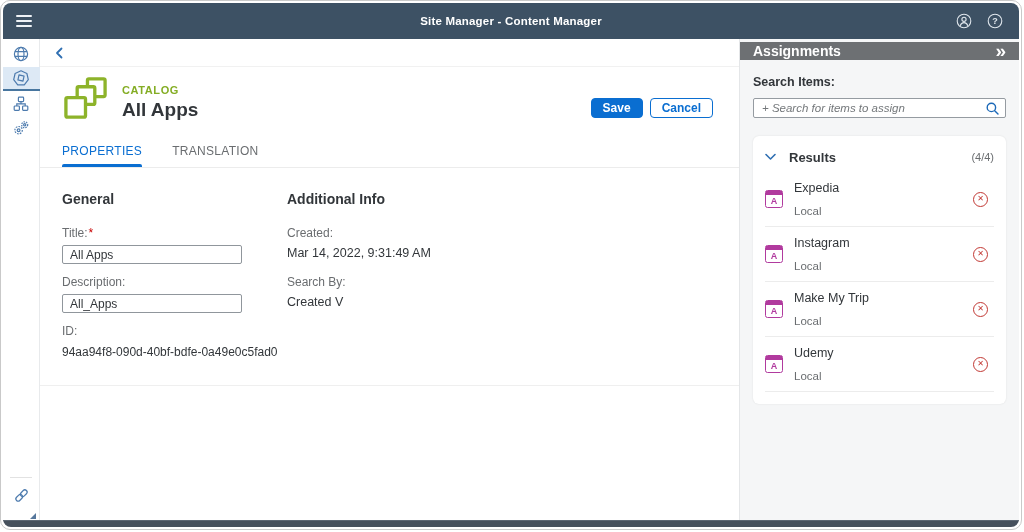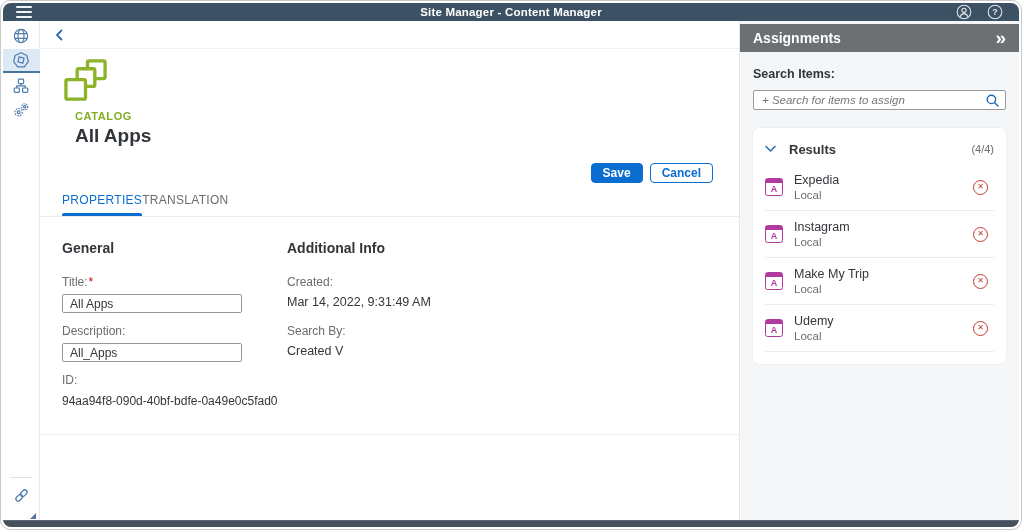--- a/index.html
+++ b/index.html
@@ -1,21 +1,21 @@
 <!DOCTYPE html>
 <html><head>
 <meta charset="utf-8">
 <style>
   * { margin:0; padding:0; box-sizing:border-box; }
   html,body { width:1024px; height:532px; background:#fff; font-family:"Liberation Sans", sans-serif; }
   .frame { width:1022px; height:530px; border:1px solid #c9c9c9; border-radius:10px; padding:2px; background:#fff; overflow:hidden; }
   .window { width:100%; height:100%; display:flex; flex-direction:column; border-radius:8px; overflow:hidden; background:#fff; }
 
   
-  .topbar { height:18px; background:#3d5164; display:flex; align-items:center; position:relative; flex:0 0 auto;gap:28px; }
+  .topbar { height:36px; background:#3d5164; display:flex; align-items:center; position:relative; flex:0 0 auto;gap:28px; }
   .hamburger { margin-left:13px; width:16px; cursor:pointer; }
   .hamburger span { display:block; height:2px; background:#eef2f6; border-radius:1px; margin:3px 0; }
   .shell-title { position:absolute; left:0; right:0; text-align:center; color:#fff; font-size:11.5px; font-weight:bold; letter-spacing:.2px; }
   .shell-icons { margin-left:auto; display:flex; align-items:center; gap:15px; margin-right:16px; z-index:2; }
   .shell-icons svg { display:block; cursor:pointer; }
 
   
   .main { flex:1; display:flex; min-height:0; }
 
   
@@ -26,71 +26,71 @@
   .rail-spacer { flex:1; }
   .rail-divider { width:22px; height:1px; background:#e2e2e2; margin-bottom:9px; }
   .rail-link { margin-bottom:12px; cursor:pointer; }
   .rail-grip { position:absolute; right:3px; bottom:1px; width:0; height:0; border-left:6px solid transparent; border-bottom:6px solid #56779c; cursor:nwse-resize; }
 
   
   .content { flex:1; background:#fff; display:flex; flex-direction:column; min-width:0; }
   .backrow { height:28px; border-bottom:1px solid #f1f1f1; display:flex; align-items:center; padding-left:14px; flex:0 0 auto; }
   .backrow svg { cursor:pointer; }
 
-  .headrow { display:flex; align-items:flex-start; padding:9px 26px 0 22px;flex-direction:column; }
+  .headrow { display:flex; align-items:center; padding:9px 26px 0 22px; }
   .cat-icon { flex:0 0 auto; }
   .head-titles { margin-left:13px; padding-top:5px; }
   .cat-label { color:#84ad24; font-size:11px; font-weight:bold; letter-spacing:.6px; }
   .obj-title { color:#32363a; font-size:19px; font-weight:bold; margin-top:3px; }
   .head-actions { margin-left:auto; margin-top:16px; display:flex; gap:7px; }
   .btn { font-family:inherit; font-size:12px; height:20px; padding:0 11px; border-radius:4px; cursor:pointer; line-height:18px; }
   .btn-primary { background:#0a6ed1; border:1px solid #0a6ed1; color:#fff; font-weight:bold; }
   .btn-secondary { background:#fff; border:1px solid #0a6ed1; color:#0a6ed1; font-weight:bold; }
 
-  .tabsrow { margin-top:10px; border-bottom:1px solid #ececec; padding-left:22px; display:flex; flex:0 0 auto; }
+  .tabsrow { margin-top:21px; border-bottom:1px solid #ececec; padding-left:22px; display:flex; gap:30px; flex:0 0 auto; }
   .tab { font-size:12px; letter-spacing:.3px; padding-bottom:9px; position:relative; cursor:pointer; color:#6a6d70; }
   .tab.active { color:#0a6ed1; }
   .tab.active::after { content:""; position:absolute; left:0; right:0; bottom:0; height:3px; background:#0a6ed1; border-radius:2px 2px 0 0; }
 
   .formrow { display:flex; padding:23px 22px 26px 22px; }
   .col-general { width:225px; flex:0 0 auto; }
   .col-additional { flex:1; }
   .sec-heading { font-size:14px; font-weight:bold; color:#32363a; margin-bottom:19px; }
   .fld-label { font-size:12px; color:#6a6d70; margin-bottom:5px; }
   .req { color:#c80000; margin-left:1px; }
   .fld-input { width:180px; height:19px; border:1px solid #90969c; border-radius:2px; font-family:inherit; font-size:12px; color:#32363a; padding:0 7px; margin-bottom:11px; display:block; }
   .fld-value { font-size:12px; color:#32363a; }
   .col-additional .fld-value { margin:6px 0 15px 0; font-size:12.5px; }
   .id-value { margin-top:7px; }
   .form-divider { border-top:1px solid #efefef; margin:0; }
 
   
   .panel { width:280px; flex:0 0 auto; background:#f5f6f7; border-left:1px solid #e4e6e8; display:flex; flex-direction:column; }
-  .panel-header { height:28px; margin-top:3px; background:#6d7073; display:flex; align-items:center; padding:0 13px; flex:0 0 auto; }
+  .panel-header { height:18px; margin-top:3px; background:#6d7073; display:flex; align-items:center; padding:0 13px; flex:0 0 auto; }
   .panel-title { color:#fff; font-size:14px; font-weight:bold; }
   .panel-expand { margin-left:auto; color:#fff; font-size:19px; font-weight:bold; line-height:1; cursor:pointer; padding-bottom:2px; }
   .panel-body { padding:15px 13px; overflow:hidden; }
   .assign-label { font-size:12.5px; font-weight:bold; color:#32363a; }
   .searchbox { margin-top:9px; height:20px; background:#fff; border:1px solid #959ba1; border-radius:2px; display:flex; align-items:center; padding:0 6px 0 8px; }
   .searchbox input { flex:1; border:none; outline:none; font-family:inherit; font-style:italic; font-size:11.5px; color:#5b5f62; background:transparent; min-width:0; }
   .searchbox input::placeholder { color:#73777a; opacity:1; }
   .searchbox svg { flex:0 0 auto; cursor:pointer; }
 
   .results-card { margin-top:18px; background:#fff; border-radius:6px; padding:6px 12px 12px 12px; box-shadow:0 0 2px rgba(0,0,0,.10); }
   .results-header { display:flex; align-items:center; height:30px; }
   .results-chevron { cursor:pointer; display:flex; }
   .results-title { margin-left:13px; font-size:13px; font-weight:bold; color:#32363a; }
   .results-count { margin-left:auto; font-size:11px; color:#6a6d70; }
   .result-row { display:flex; align-items:center; padding:9px 0; border-bottom:1px solid #ececec; cursor:pointer; }
   .app-ico { width:18px; height:18px; border:1.6px solid #b13a9e; border-radius:2.5px; position:relative; flex:0 0 auto; }
   .app-ico::before { content:""; position:absolute; top:0; left:0; right:0; height:3.5px; background:#b13a9e; }
   .app-ico .a { position:absolute; left:0; right:0; top:4px; bottom:0; display:flex; align-items:center; justify-content:center; color:#b13a9e; font-size:9px; font-weight:bold; }
   .row-text { margin-left:11px; }
   .row-title { font-size:12.5px; color:#32363a; }
-  .row-sub { font-size:11.5px; color:#6a6d70; margin-top:2px; }
+  .row-sub { font-size:11.5px; color:#6a6d70; margin-top:10px; }
   .decline { margin-left:auto; margin-right:6px; width:15px; height:15px; border:1.2px solid #c23934; border-radius:50%; color:#c23934; font-size:8px; display:flex; align-items:center; justify-content:center; cursor:pointer; line-height:1; }
 
   
   .bottombar { height:7px; background:#46505c; flex:0 0 auto; border-top:1px solid #5c6672; }
 </style>
 </head>
 <body>
 
 <div class="frame">
   <div class="window">

